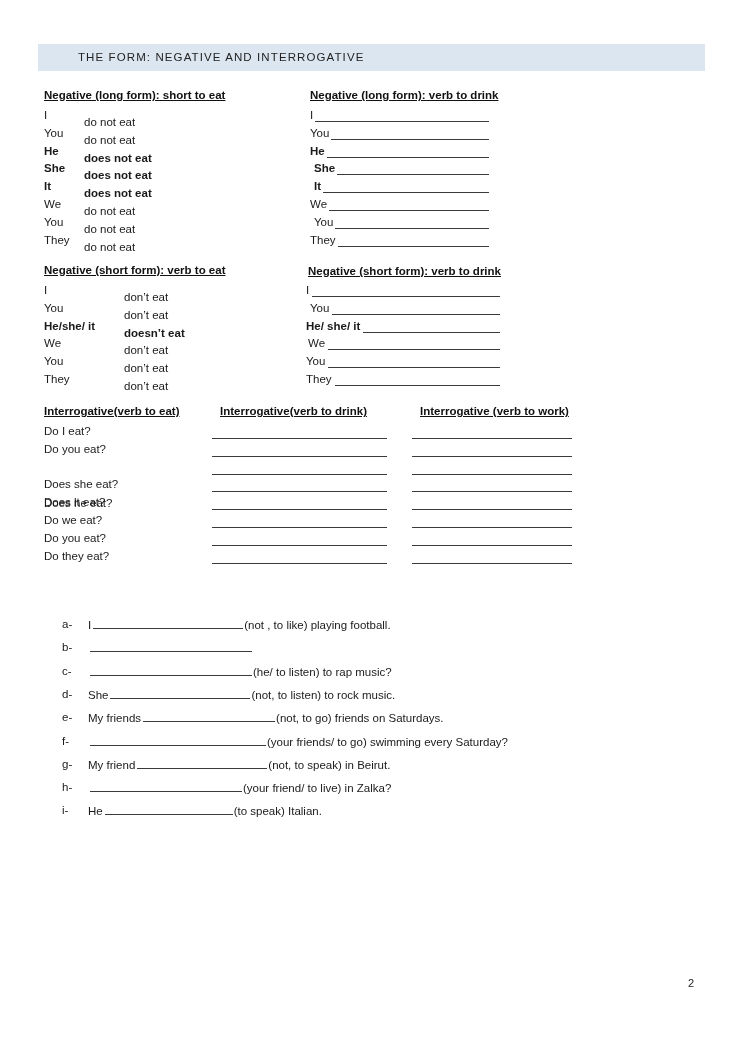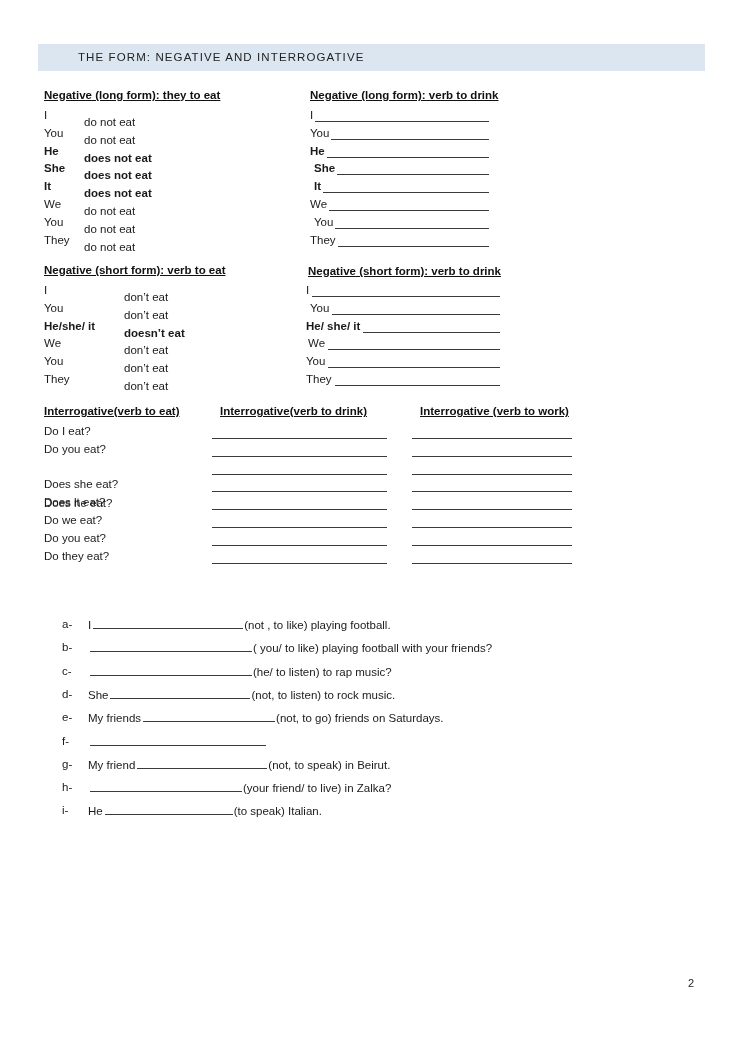--- a/index.html
+++ b/index.html
@@ -164,21 +164,21 @@
 </style>
 </head>
 <body>
 
 <div class="page">
 
   <div class="header-band">
     <div class="header-title">THE FORM: NEGATIVE AND INTERROGATIVE</div>
   </div>
 
-  <div class="sec-head" style="left:44px; top:89px;">Negative (long form): they to eat</div>
+  <div class="sec-head" style="left:44px; top:89px;">Negative (long form): short to eat</div>
   <div id="neg-long-eat">
       <div class="conj-row" style="left: 44px; top: 107px;">
         <span class="pron">I</span>
         <span class="verb" style="left: 40px;">do not eat</span>
       </div>
       <div class="conj-row" style="left: 44px; top: 124.8px;">
         <span class="pron">You</span>
         <span class="verb" style="left: 40px;">do not eat</span>
       </div>
       <div class="conj-row bold" style="left: 44px; top: 142.6px;">
@@ -334,37 +334,37 @@
       <div class="q-line" style="left: 412px; width: 160px; top: 562.6px;"></div>
     </div>
 
   <div id="exercise-list">
       <div class="ex-row" style="top: 615px;">
         <span class="marker">a-</span>
         <span class="body"><span class="lead">I</span><span class="gap" style="width: 150px;"></span><span class="tail">(not , to like) playing football.</span></span>
       </div>
       <div class="ex-row" style="top: 638.3px;">
         <span class="marker">b-</span>
-        <span class="body"><span class="lead"></span><span class="gap" style="width: 162px;"></span><span class="tail">( you/ to like) playing football with your friends?</span></span>
+        <span class="body"><span class="lead"></span><span class="gap" style="width: 162px;"></span></span>
       </div>
       <div class="ex-row" style="top: 661.6px;">
         <span class="marker">c-</span>
         <span class="body"><span class="lead"></span><span class="gap" style="width: 162px;"></span><span class="tail">(he/ to listen) to rap music?</span></span>
       </div>
       <div class="ex-row" style="top: 684.9px;">
         <span class="marker">d-</span>
         <span class="body"><span class="lead">She</span><span class="gap" style="width: 140px;"></span><span class="tail">(not, to listen) to rock music.</span></span>
       </div>
       <div class="ex-row" style="top: 708.2px;">
         <span class="marker">e-</span>
         <span class="body"><span class="lead">My friends</span><span class="gap" style="width: 132px;"></span><span class="tail">(not, to go) friends on Saturdays.</span></span>
       </div>
       <div class="ex-row" style="top: 731.5px;">
         <span class="marker">f-</span>
-        <span class="body"><span class="lead"></span><span class="gap" style="width: 176px;"></span></span>
+        <span class="body"><span class="lead"></span><span class="gap" style="width: 176px;"></span><span class="tail">(your friends/ to go) swimming every Saturday?</span></span>
       </div>
       <div class="ex-row" style="top: 754.8px;">
         <span class="marker">g-</span>
         <span class="body"><span class="lead">My friend</span><span class="gap" style="width: 130px;"></span><span class="tail">(not, to speak) in Beirut.</span></span>
       </div>
       <div class="ex-row" style="top: 778.1px;">
         <span class="marker">h-</span>
         <span class="body"><span class="lead"></span><span class="gap" style="width: 152px;"></span><span class="tail">(your friend/ to live) in Zalka?</span></span>
       </div>
       <div class="ex-row" style="top: 801.4px;">

